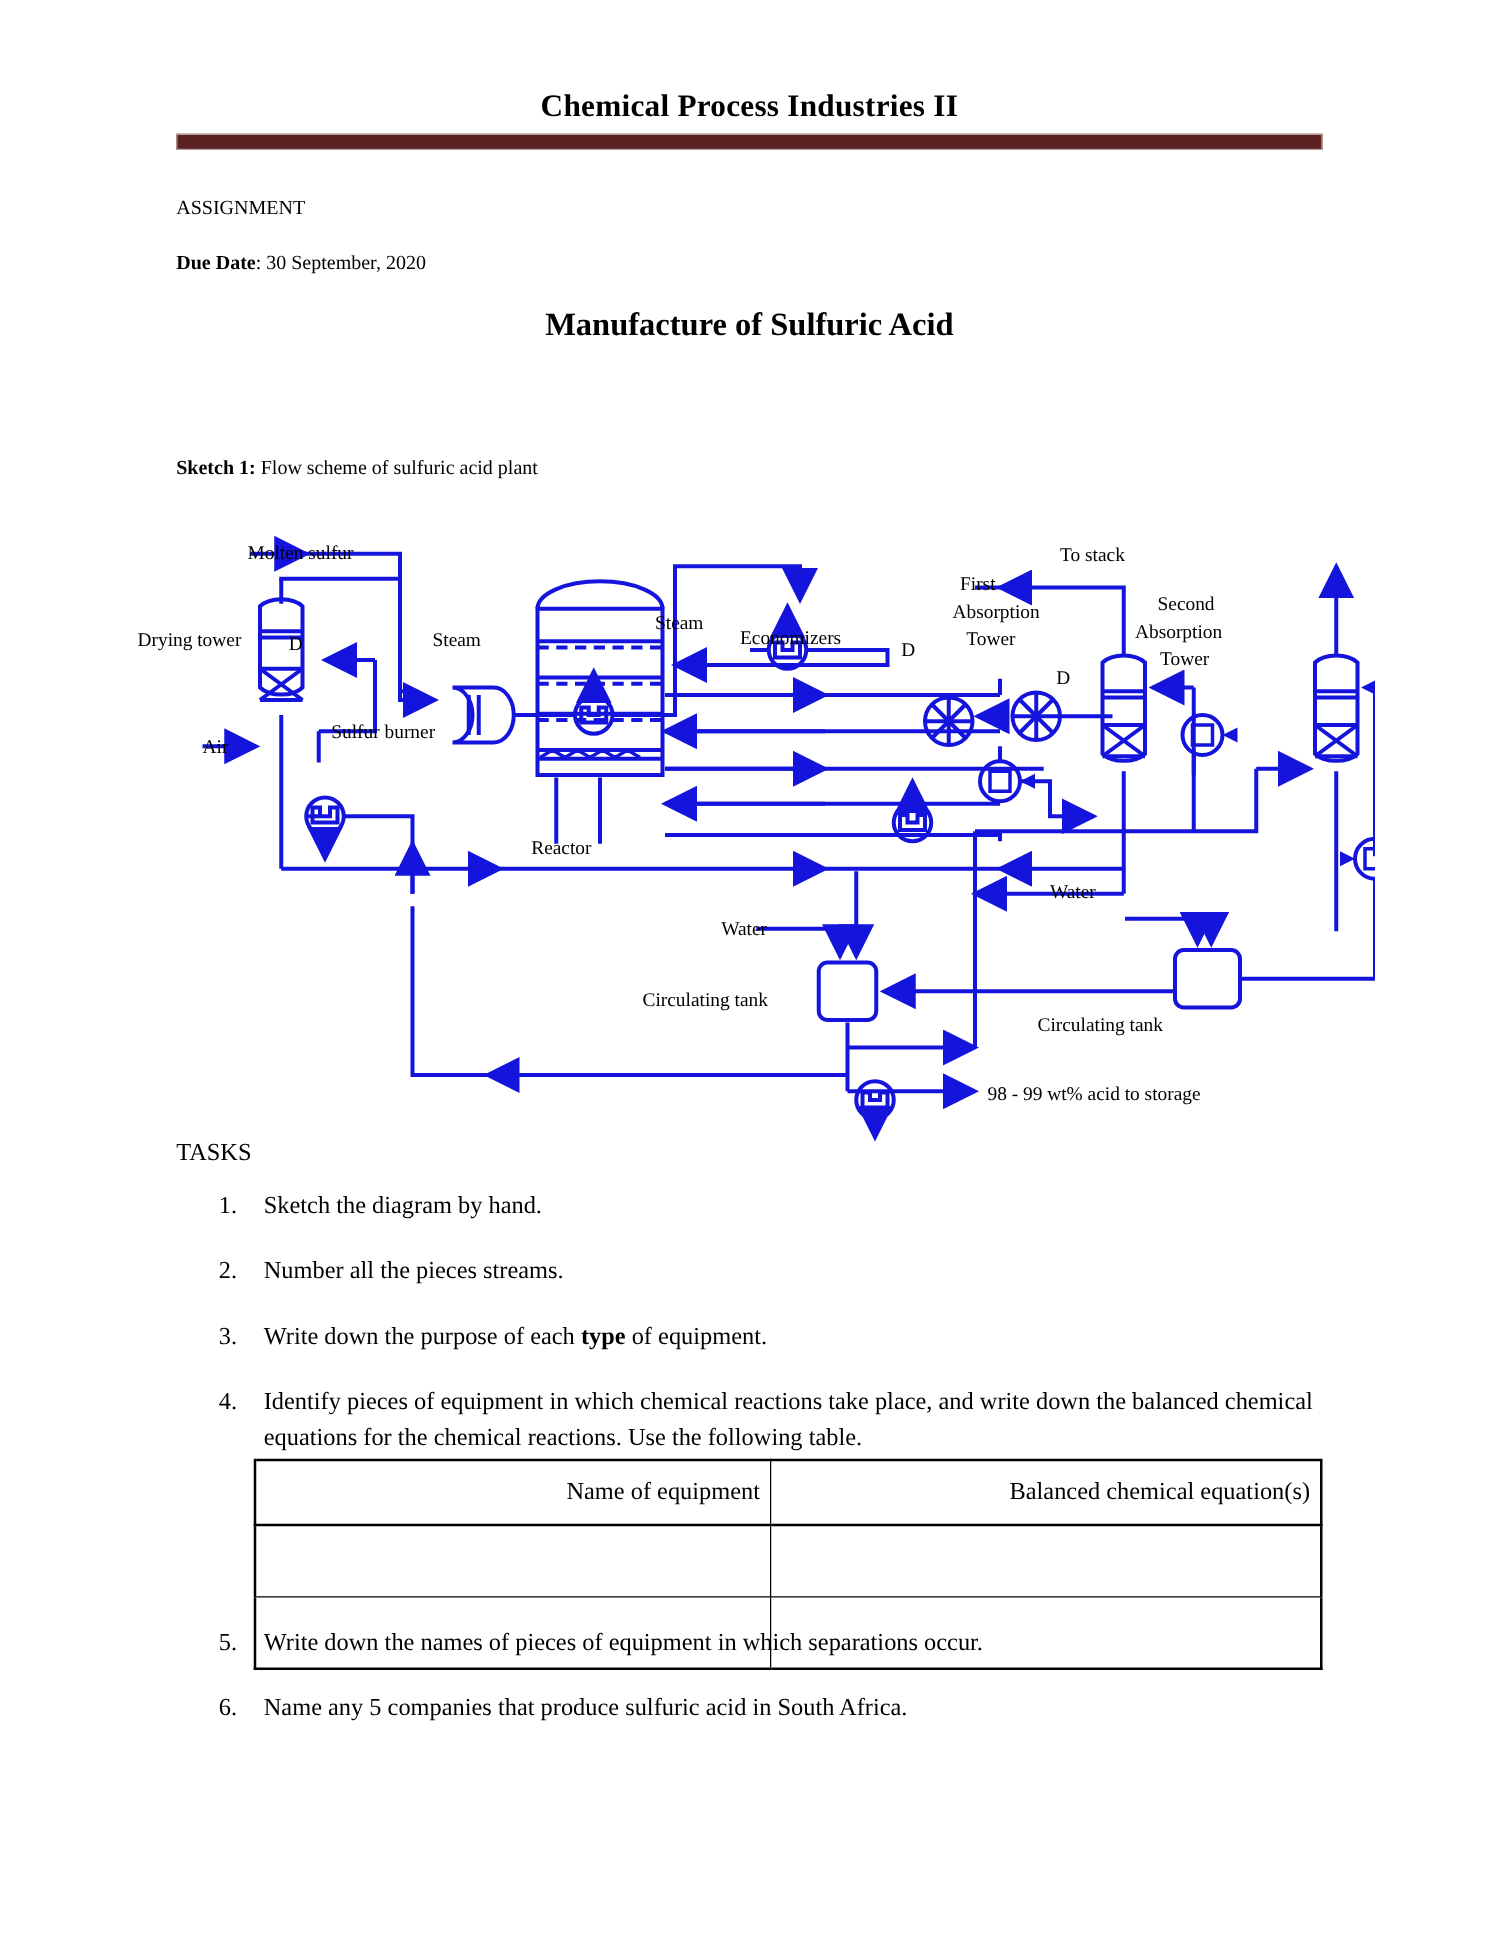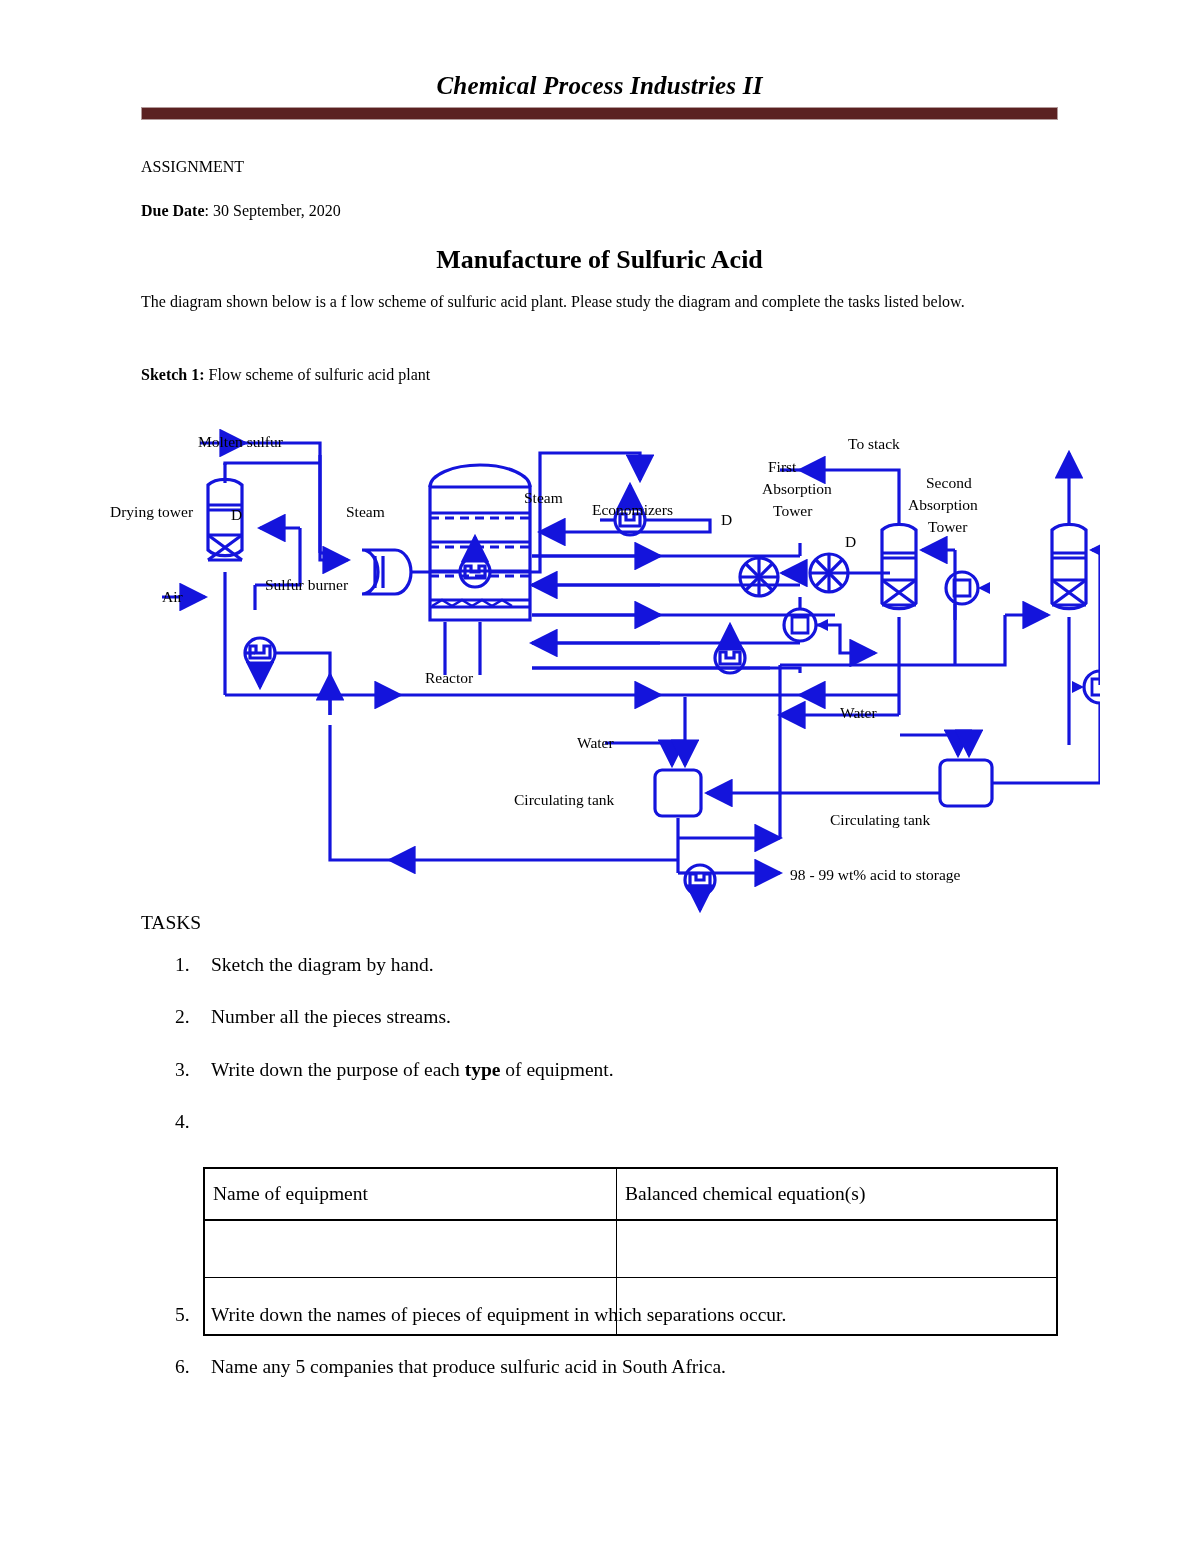--- a/index.html
+++ b/index.html
@@ -23,21 +23,20 @@
   }
 
   
   .doc-header {
     position: absolute;
     left: 141px;
     top: 72px;
     width: 917px;
   }
   .doc-title {
-    font-style: italic;
     font-weight: 700;
     font-size: 25px;
     text-align: center;
     letter-spacing: 0.2px;
     line-height: 1.1;
   }
   .header-rule {
     position: absolute;
     left: 141px;
     top: 107px;
@@ -112,21 +111,21 @@
     width: 855px;
     border-collapse: collapse;
     font-size: 19.5px;
   }
   .eq-table td, .eq-table th {
     border: 1px solid #000000;
     padding: 6px 8px;
     height: 44px;
     vertical-align: middle;
     font-weight: 400;
-    text-align: left;
+    text-align: right;
     margin-top: 39px;
   }
   .eq-table .col-a { width: 395px; }
   .eq-table tr.hdr td { height: 38px; }
   .eq-table { border: 2px solid #000; }
   .eq-table tr.hdr td { border-bottom: 2px solid #000; }
   .eq-table tr:last-child td { border-bottom: 2px solid #000; }
   .eq-table td:first-child { border-left: 2px solid #000; }
   .eq-table td:last-child  { border-right: 2px solid #000; }
 
@@ -157,21 +156,20 @@
     <div class="doc-title">Chemical Process Industries II</div>
   </div>
   <div class="header-rule"></div>
 
   <div class="body-block p-assignment">ASSIGNMENT</div>
 
   <div class="body-block p-duedate"><span class="bold">Due Date</span><span>: 30 September, 2020</span></div>
 
   <div class="body-block p-subtitle">Manufacture of Sulfuric Acid</div>
 
-  <div class="body-block p-intro">The diagram shown below is a f low scheme of sulfuric acid plant.  Please study the diagram and complete the tasks listed below.</div>
 
   <div class="body-block p-figcap"><span class="bold">Sketch 1:</span><span> Flow scheme of sulfuric acid plant</span></div>
 
   <div class="figure-wrap">
     <svg width="1000" height="490" viewBox="0 0 1000 490" xmlns="http://www.w3.org/2000/svg">
       <defs>
         <marker id="ar" markerWidth="9" markerHeight="9" refX="8" refY="4.5" orient="auto">
           <path d="M0,0 L9,4.5 L0,9 z" fill="#1414dc"></path>
         </marker>
       </defs>
@@ -432,20 +430,21 @@
     <li class="task-item">
       <span class="task-num">2.</span>
       <span>Number all the pieces streams.</span>
     </li>
     <li class="task-item">
       <span class="task-num">3.</span>
       <span>Write down the purpose of each </span><span class="bold">type</span><span> of equipment.</span>
     </li>
     <li class="task-item task-gap-for-table">
       <span class="task-num">4.</span>
+      <span>Identify pieces of equipment in which chemical reactions take place, and write down the balanced chemical equations for the chemical reactions.  Use the following table.</span>
     </li>
   </ol>
 
   <table class="eq-table">
     <tbody>
       <tr class="hdr">
         <td class="col-a">Name of equipment</td>
         <td>Balanced chemical equation(s)</td>
       </tr>
       <tr>

